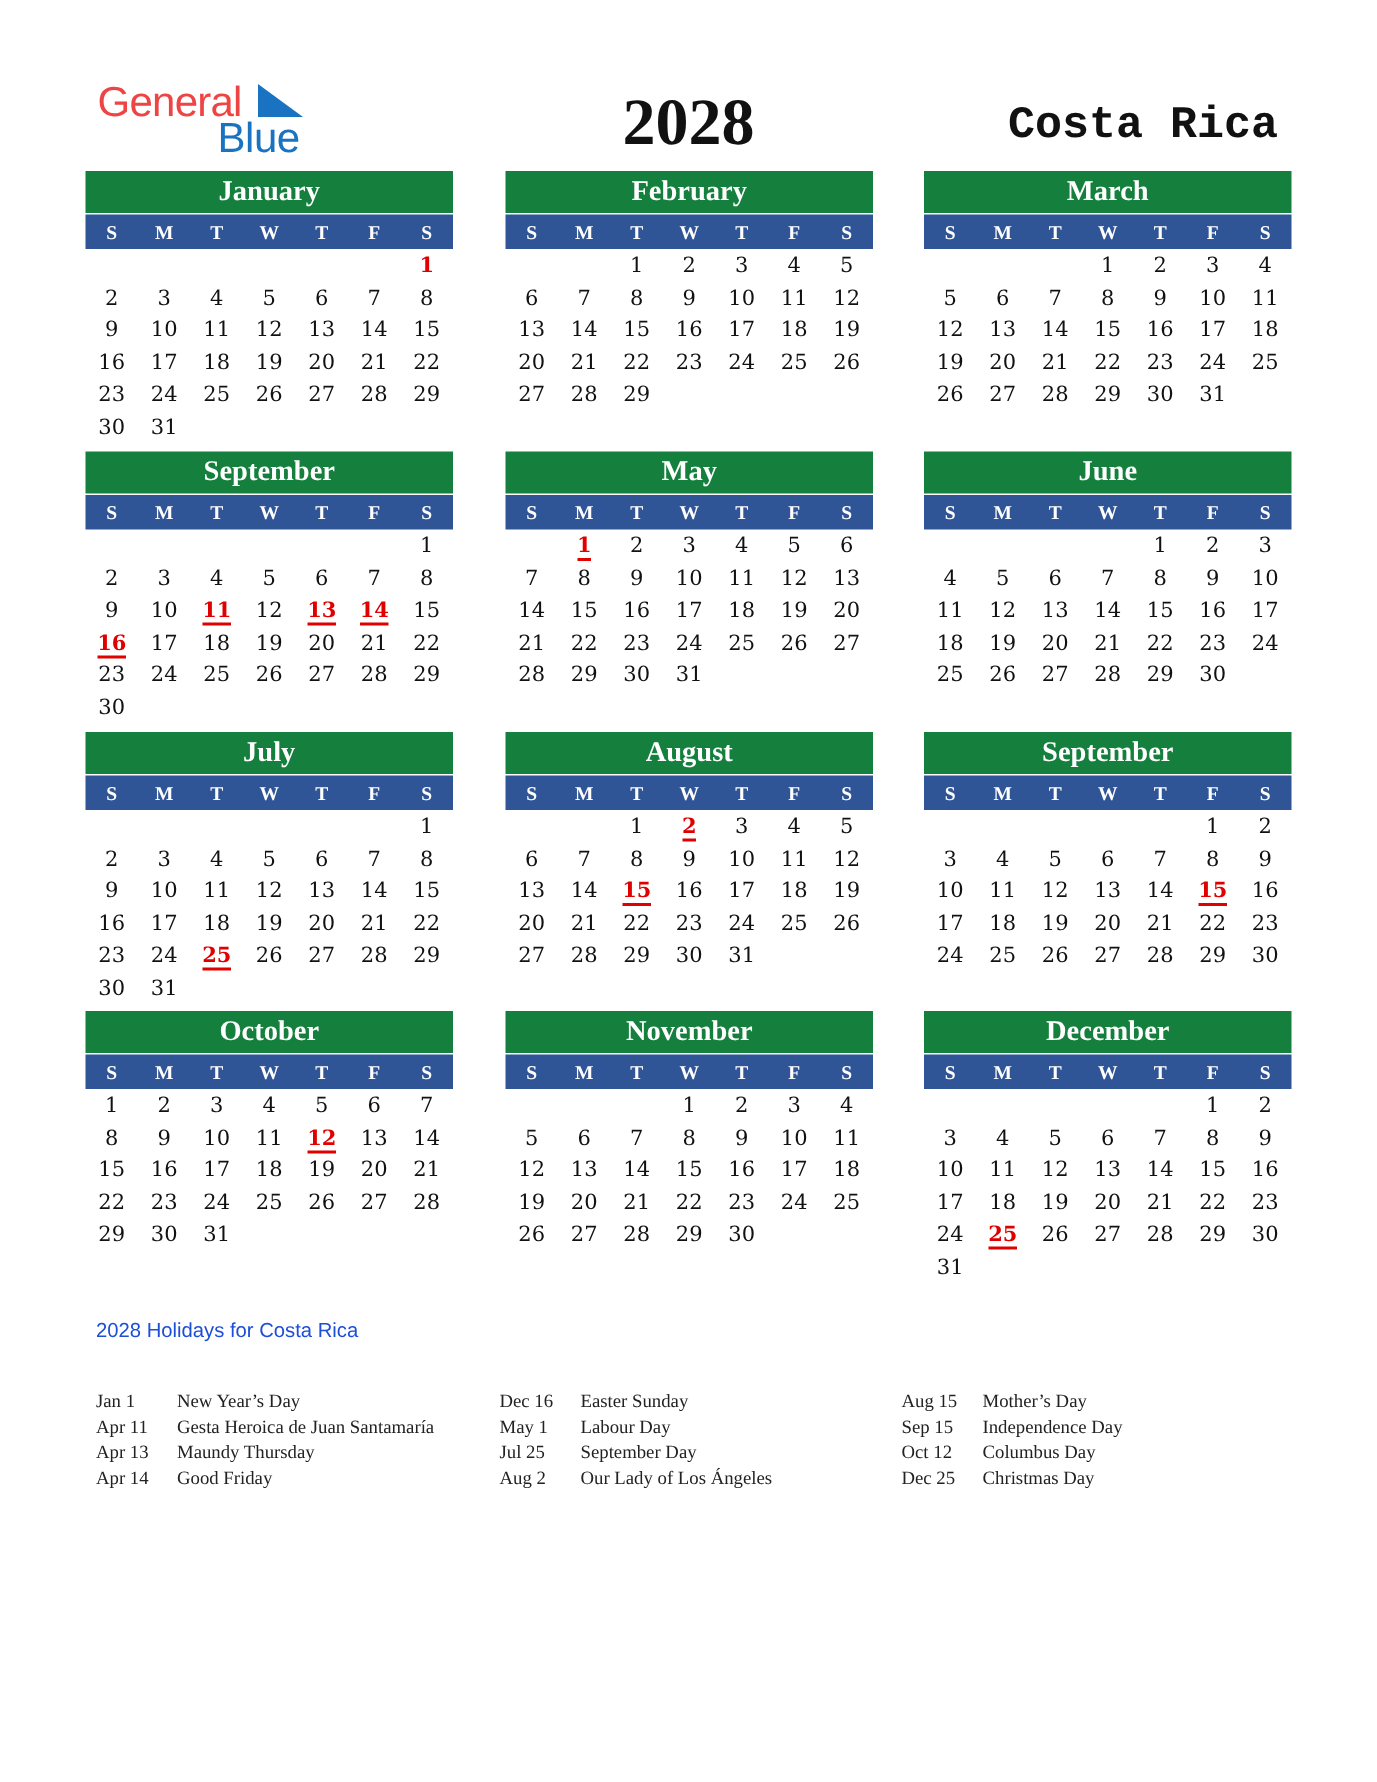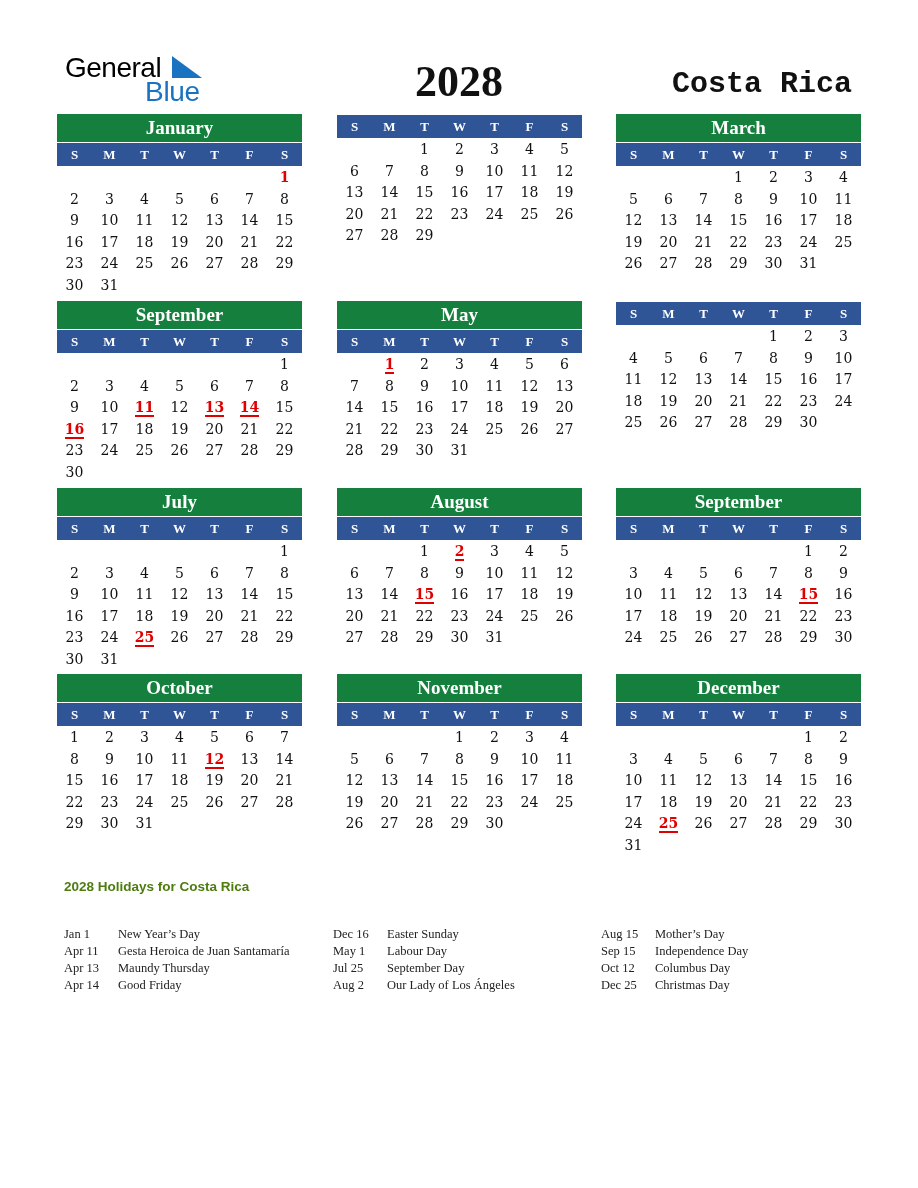--- a/index.html
+++ b/index.html
@@ -1,41 +1,41 @@
 <!DOCTYPE html>
 <html><head>
 <meta charset="utf-8">
 <style>
   html, body { margin: 0; padding: 0; background: #ffffff; }
   body { width: 918px; height: 1188px; position: relative; overflow: hidden;
          font-family: "DejaVu Serif", "Liberation Serif", serif; color: #111; }
   .logo { position: absolute; left: 65px; top: 52px; width: 150px; height: 56px; }
   .logo .general { position: absolute; left: 0; top: 0; font-family: "Liberation Sans", sans-serif;
-                   font-size: 28px; color: #000000; letter-spacing: -0.5px; }
+                   font-size: 28px; color: #ef4444; letter-spacing: -0.5px; }
   .logo .blue { position: absolute; left: 80px; top: 24px; font-family: "Liberation Sans", sans-serif;
                 font-size: 28px; color: #1a73c0; letter-spacing: -0.3px; }
   .logo .tri { position: absolute; left: 107px; top: 4px; width: 0; height: 0;
                border-left: 30px solid #1a73c0; border-top: 22px solid transparent; }
   .year { position: absolute; left: 0; width: 918px; top: 56px; text-align: center;
           font-family: "Liberation Serif", serif; font-weight: bold; font-size: 44px; color: #111; }
   .country { position: absolute; right: 66px; top: 67px; font-family: Liberation Mono, monospace;
              font-weight: bold; font-size: 30px; color: #111; }
   .month { position: absolute; width: 245px; }
   .month .title { height: 28px; background: #15803d; color: #fff; text-align: center;
                   font-family: "Liberation Serif", serif; font-weight: bold; font-size: 19px; line-height: 28px; }
   .month .dow { margin-top: 1px; height: 23px; background: #2f5597; display: grid;
                 grid-template-columns: repeat(7, 1fr); }
   .month .dow span { color: #fff; text-align: center; font-family: "Liberation Serif", serif;
                      font-weight: bold; font-size: 13px; line-height: 23px; }
   .month .days { display: grid; grid-template-columns: repeat(7, 1fr); grid-auto-rows: 21.6px; margin-top: 0px; }
   .month .days span { text-align: center; font-family: "DejaVu Serif", serif; font-size: 14px; line-height: 22px; color: #111; }
   .month .days span.hol { color: #e00000; font-weight: bold; }
   .month .days span.hol.u b { border-bottom: 2px solid #e00000; font-weight: bold; line-height: 16px; display: inline-block; }
   .holidays { position: absolute; left: 64px; top: 879px; width: 800px; }
-  .holidays .htitle { font-family: "Liberation Sans", sans-serif; font-weight: bold; font-size: 13.5px; color: #4d7c0f; }
+  .holidays .htitle { font-family: "Liberation Sans", sans-serif; font-weight: normal; font-size: 13.5px; color: #1d4ed8; }
   .holidays .cols { position: relative; margin-top: 4px; }
   .holidays .col { position: absolute; top: 0; margin-top: 28px; }
   .holidays .row { height: 17px; font-family: "Liberation Serif", serif; font-size: 12.5px; line-height: 17px; color: #222; white-space: nowrap; }
   .holidays .row .d { display: inline-block; width: 54px; }
 </style>
 </head>
 <body>
 
 <div class="logo">
   <span class="general">General</span>
@@ -91,20 +91,21 @@
         <span>25</span>
         <span>26</span>
         <span>27</span>
         <span>28</span>
         <span>29</span>
         <span>30</span>
         <span>31</span>
       </div>
     </div>
     <div class="month" style="left: 337px; top: 114px;">
+      <div class="title">February</div>
       <div class="dow">
         <span>S</span>
         <span>M</span>
         <span>T</span>
         <span>W</span>
         <span>T</span>
         <span>F</span>
         <span>S</span>
       </div>
       <div class="days">
@@ -279,20 +280,21 @@
         <span>25</span>
         <span>26</span>
         <span>27</span>
         <span>28</span>
         <span>29</span>
         <span>30</span>
         <span>31</span>
       </div>
     </div>
     <div class="month" style="left: 616px; top: 301px;">
+      <div class="title">June</div>
       <div class="dow">
         <span>S</span>
         <span>M</span>
         <span>T</span>
         <span>W</span>
         <span>T</span>
         <span>F</span>
         <span>S</span>
       </div>
       <div class="days">

